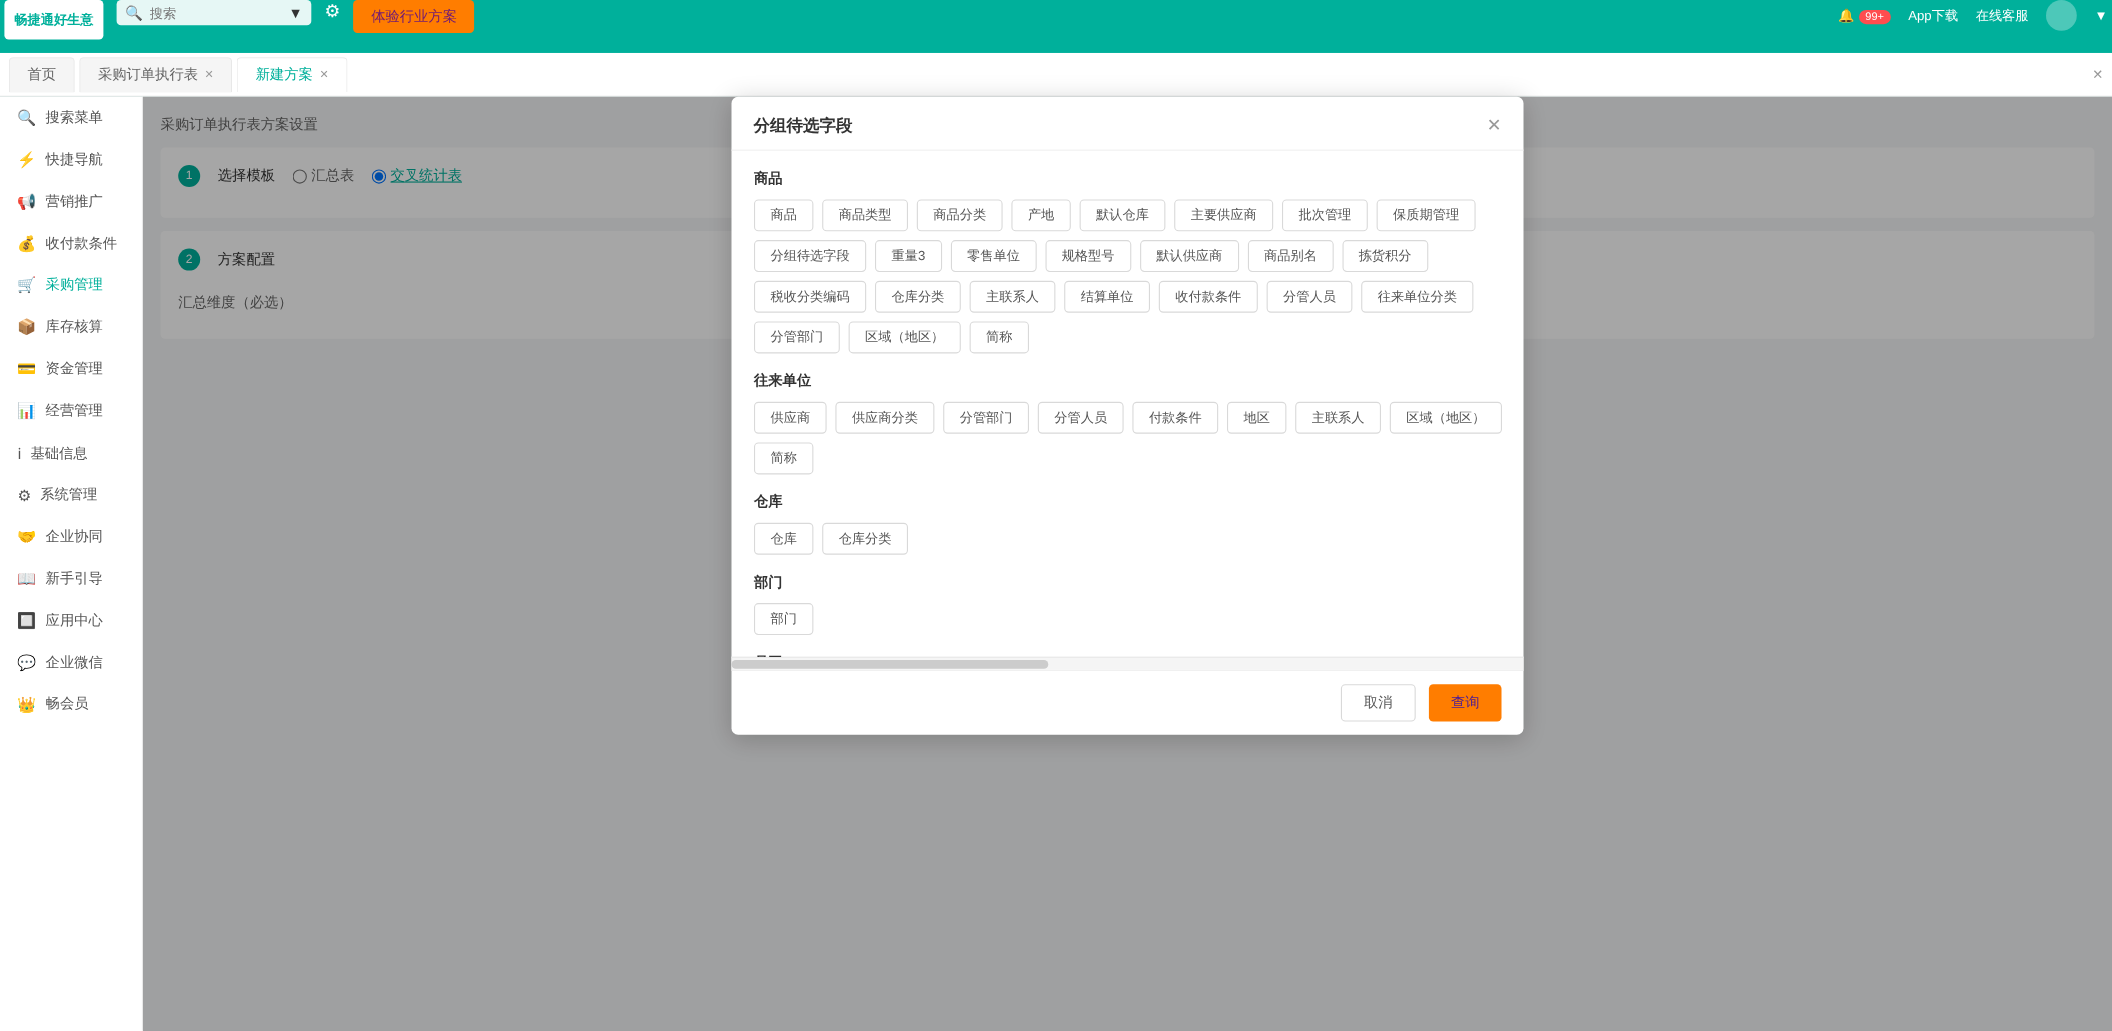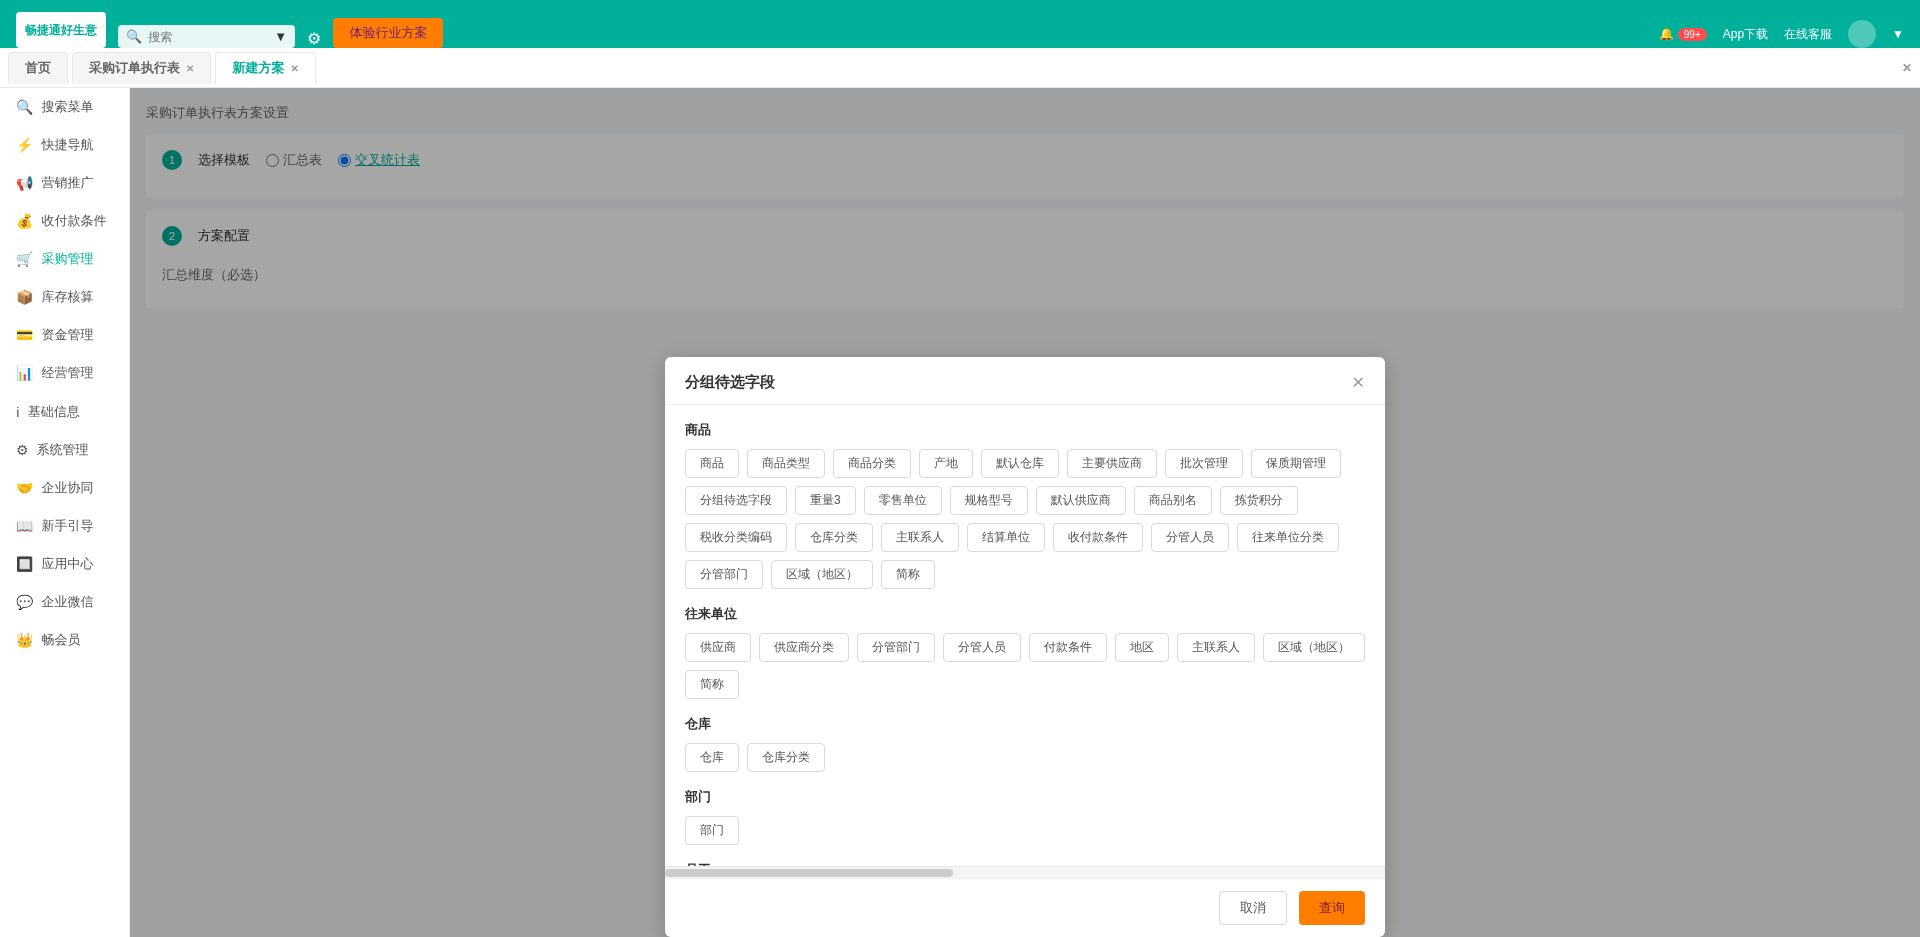--- a/index.html
+++ b/index.html
@@ -3,22 +3,22 @@
   <meta charset="utf-8">
   <style>
     * { box-sizing: border-box; margin: 0; padding: 0; }
     body { font-family: 'Microsoft YaHei', Arial, sans-serif; font-size: 13px; background: #f0f2f5; color: #333; overflow: hidden; }
 
     
     .topbar {
       height: 48px;
       background: #00b09b;
       display: flex;
-      align-items: flex-end;
-      padding: 0 16px;
+      align-items: flex-start;
+      padding: 0 4px;
       gap: 12px;
       position: fixed;
       top: 0; left: 0; right: 0;
       z-index: 100;
     }
     .topbar-logo {
       width: 90px;
       height: 36px;
       background: #fff;
       border-radius: 4px;
@@ -77,21 +77,20 @@
       height: 40px;
       background: #fff;
       border-bottom: 1px solid #e8e8e8;
       display: flex;
       align-items: center;
       padding: 0 8px;
       position: fixed;
       top: 48px; left: 0; right: 0;
       z-index: 99;
       gap: 4px;
-      font-weight: bold;
     }
     .tab {
       height: 32px;
       padding: 0 16px;
       display: flex;
       align-items: center;
       gap: 6px;
       border-radius: 4px 4px 0 0;
       cursor: pointer;
       font-size: 13px;
@@ -154,21 +153,21 @@
       background: #f5f6f7;
     }
 
     
     .modal-overlay {
       position: fixed;
       top: 88px; left: 130px; right: 0; bottom: 0;
       background: rgba(0,0,0,0.35);
       z-index: 200;
       display: flex;
-      align-items: flex-end;
+      align-items: flex-start;
       justify-content: center;
     }
 
     
     .modal {
       background: #fff;
       border-radius: 6px;
       width: 720px;
       max-height: 580px;
       display: flex;
@@ -264,21 +263,21 @@
       background: #fff;
       color: #555;
       cursor: pointer;
       font-size: 13px;
     }
     .btn-confirm {
       padding: 7px 20px;
       border: none;
       border-radius: 4px;
       background: #ff7d00;
-      color: #7f1d1d;
+      color: #4c1d95;
       cursor: pointer;
       font-size: 13px;
     }
 
     
     .page-card {
       background: #fff;
       border-radius: 4px;
       padding: 16px;
       margin-bottom: 12px;

